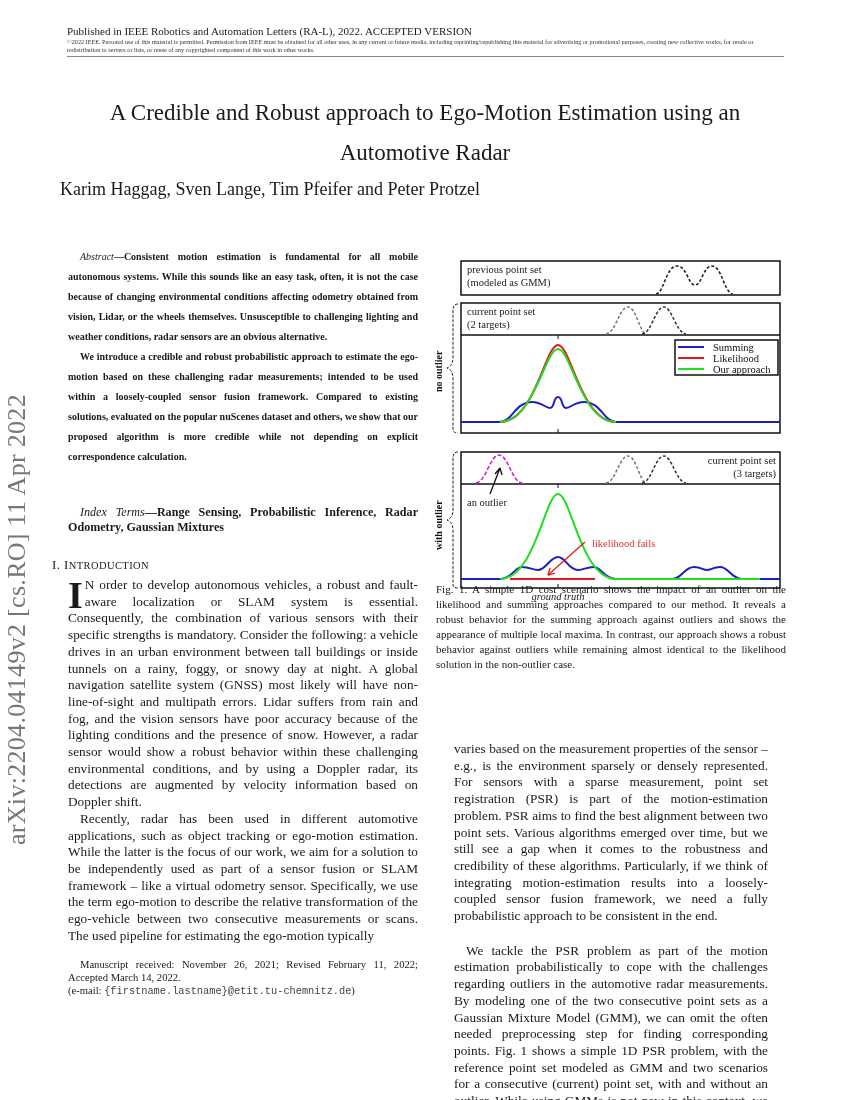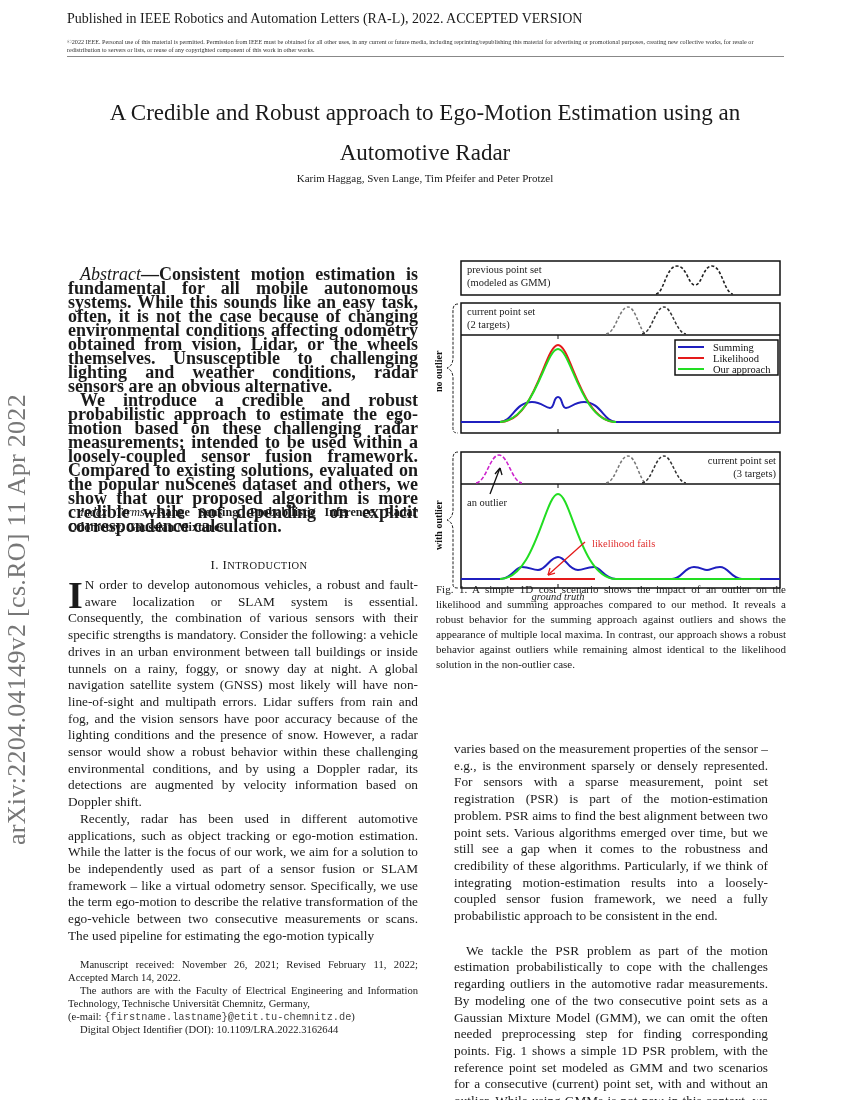--- a/index.html
+++ b/index.html
@@ -1,34 +1,34 @@
 <!DOCTYPE html>
 <html><head>
 <meta charset="utf-8">
 <style>
   html, body { margin: 0; padding: 0; background: #ffffff; }
   body { width: 850px; height: 1100px; position: relative; overflow: hidden;
          font-family: "Liberation Serif", "DejaVu Serif", serif; color: #1a1a1a; }
   .abs { position: absolute; }
-  .hdr-pub { left: 67px; top: 11px; font-size: 14px; }
+  .hdr-pub { left: 67px; top: 25px; font-size: 11px; }
   .hdr-copy { left: 67px; top: 38px; width: 715px; font-size: 6.2px; line-height: 8px; color: #333; }
   .hdr-rule { left: 67px; top: 56px; width: 717px; height: 1px; background: #888; }
   .title { left: 60px; top: 93px; width: 730px; text-align: center; font-size: 23px; line-height: 40px; }
-  .authors { left: 60px; top: 172px; width: 730px; text-align: center; font-size: 11px; }
+  .authors { left: 60px; top: 179px; width: 730px; text-align: left; font-size: 18px; }
   .arxiv { left: 2px; top: 845px; transform-origin: 0 0; transform: rotate(-90deg);
            font-size: 26px; color: #777; white-space: nowrap; letter-spacing: 0.3px; }
   .col { font-size: 13.3px; line-height: 16.7px; text-align: justify; }
   .left { left: 68px; width: 350px; }
   .right { left: 436px; width: 350px; }
-  .abstract { top: 267px; font-size: 18px; line-height: 14px; font-weight: bold; }
+  .abstract { top: 247px; font-size: 10px; line-height: 20px; font-weight: bold; }
   .abstract p { margin: 0; text-indent: 12px; }
   .abstract .it { font-style: italic; font-weight: normal; }
   .index { top: 505px; font-size: 12.1px; line-height: 14.7px; font-weight: bold; text-indent: 12px; }
   .index .it { font-style: italic; font-weight: normal; }
-  .sec { left: 84px; width: 350px; top: 557px; text-align: center; font-size: 13px; letter-spacing: 0.4px; }
+  .sec { left: 52px; width: 350px; top: 557px; text-align: left; font-size: 13px; letter-spacing: 0.4px; }
   .sec .sc { font-size: 10.5px; }
   .intro { top: 577px; }
   .intro p { margin: 0; text-indent: 12px; }
   .intro p.first { text-indent: 0; }
   .dropcap { float: left; font-size: 38px; line-height: 30px; font-weight: bold; margin: 3px 2px 0 0; }
   .footnote { top: 959px; font-size: 10.6px; line-height: 12.9px; }
   .footnote p { margin: 0; text-indent: 12px; }
   .mono { font-family: "Liberation Mono", "DejaVu Sans Mono", monospace; font-size: 10.3px; color: #444; margin-top: 12px; }
   .caption { left: 436px; top: 582px; width: 350px; font-size: 11px; line-height: 15px; text-align: justify; }
   .rcol { top: 723px; }
@@ -56,23 +56,21 @@
 
 <div class="abs sec"><span>I. </span><span>I</span><span class="sc">NTRODUCTION</span></div>
 
 <div class="abs col left intro">
   <p class="first"><span class="dropcap">I</span><span>N order to develop autonomous vehicles, a robust and fault-aware localization or SLAM system is essential. Consequently, the combination of various sensors with their specific strengths is mandatory. Consider the following: a vehicle drives in an urban environment between tall buildings or inside tunnels on a rainy, foggy, or snowy day at night. A global navigation satellite system (GNSS) most likely will have non-line-of-sight and multipath errors. Lidar suffers from rain and fog, and the vision sensors have poor accuracy because of the lighting conditions and the presence of snow. However, a radar sensor would show a robust behavior within these challenging environmental conditions, and by using a Doppler radar, its detections are augmented by velocity information based on Doppler shift.</span></p>
   <p>Recently, radar has been used in different automotive applications, such as object tracking or ego-motion estimation. While the latter is the focus of our work, we aim for a solution to be independently used as part of a sensor fusion or SLAM framework – like a virtual odometry sensor. Specifically, we use the term ego-motion to describe the relative transformation of the ego-vehicle between two consecutive measurements or scans. The used pipeline for estimating the ego-motion typically</p>
 </div>
 
 <div class="abs col left footnote">
   <p>Manuscript received: November 26, 2021; Revised February 11, 2022; Accepted March 14, 2022.</p>
-  <p>The authors are with the Faculty of Electrical Engineering and Information Technology, Technische Universität Chemnitz, Germany,</p>
   <p style="text-indent:0"><span>(e-mail: </span><span class="mono">{firstname.lastname}@etit.tu-chemnitz.de</span><span>)</span></p>
-  <p>Digital Object Identifier (DOI): 10.1109/LRA.2022.3162644</p>
 </div>
 
 <svg class="abs" style="left:0;top:0" width="850" height="620">
 
   <rect x="461" y="261" width="319" height="34" fill="none" stroke="#111" stroke-width="1.5"></rect>
   <text x="467" y="273" font-size="10.5" fill="#222">previous point set</text>
   <text x="467" y="286" font-size="10.5" fill="#222">(modeled as GMM)</text>
   <path d="M656,294 C664,293 666,266 677,266 C687,266 688,285 695,285 C702,285 703,266 712,266 C722,266 724,293 733,294" fill="none" stroke="#222" stroke-width="1.6" stroke-dasharray="3,2"></path>
 
   <rect x="461" y="303" width="319" height="130" fill="none" stroke="#111" stroke-width="1.5"></rect>

